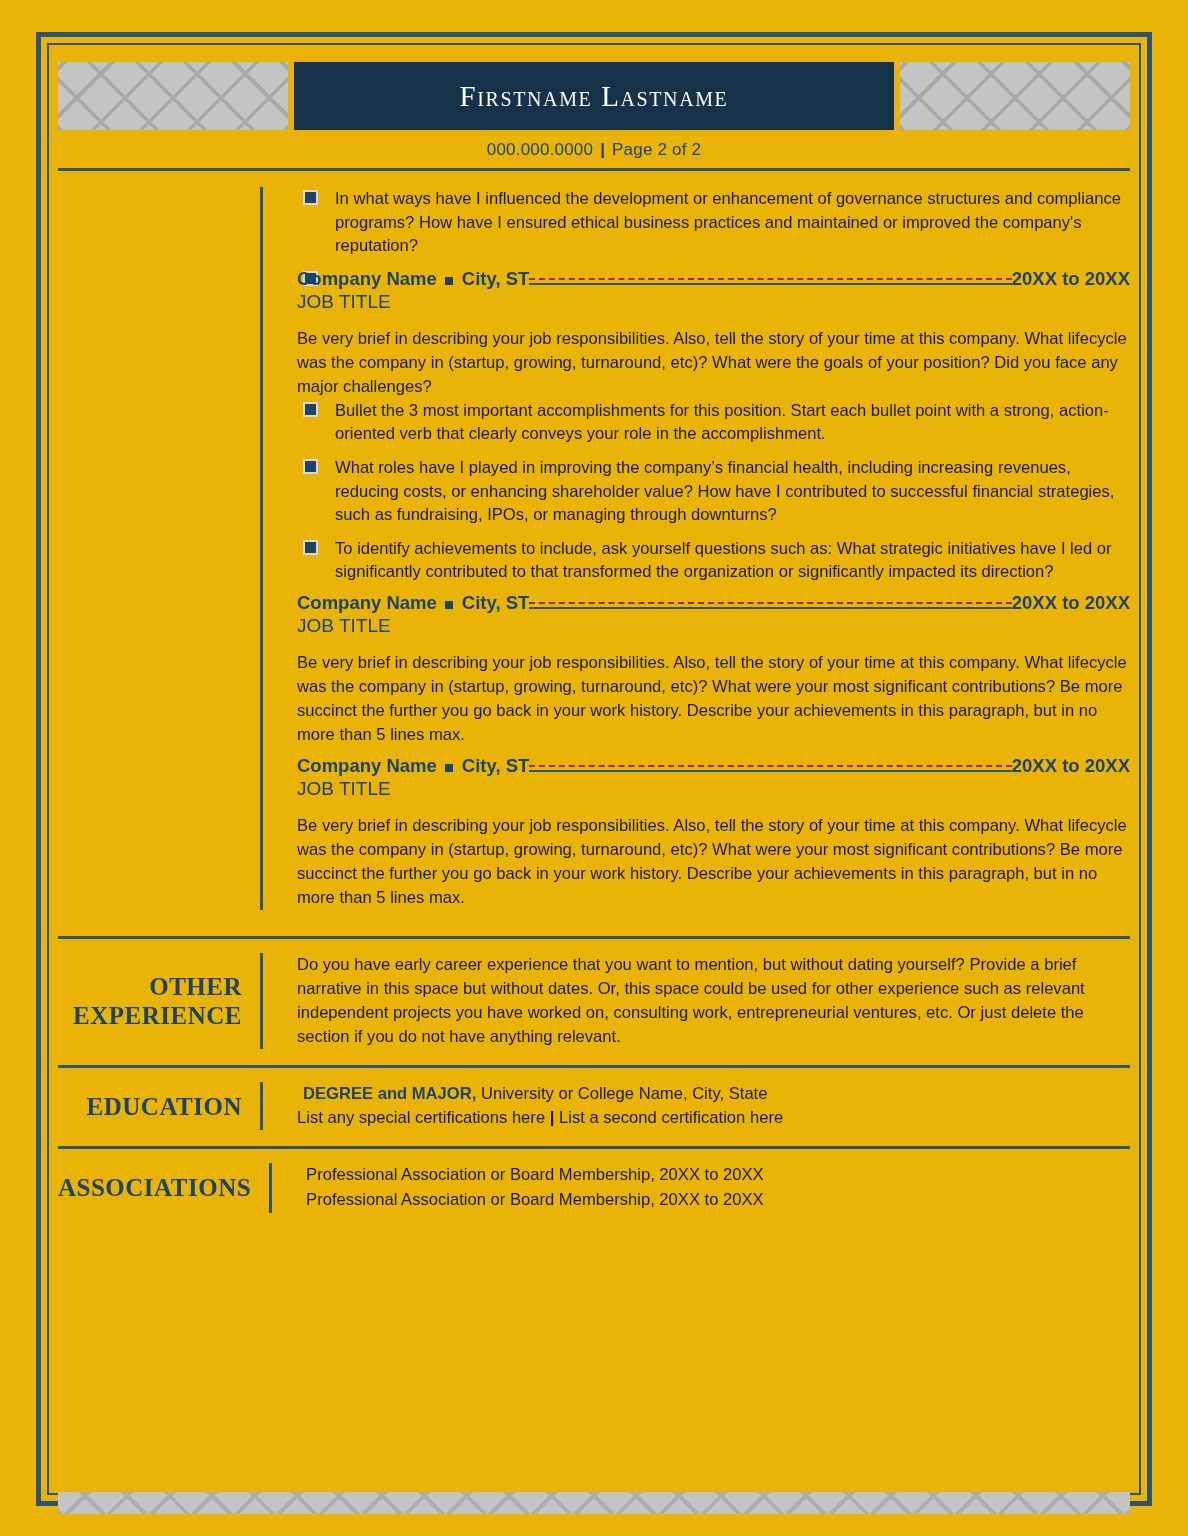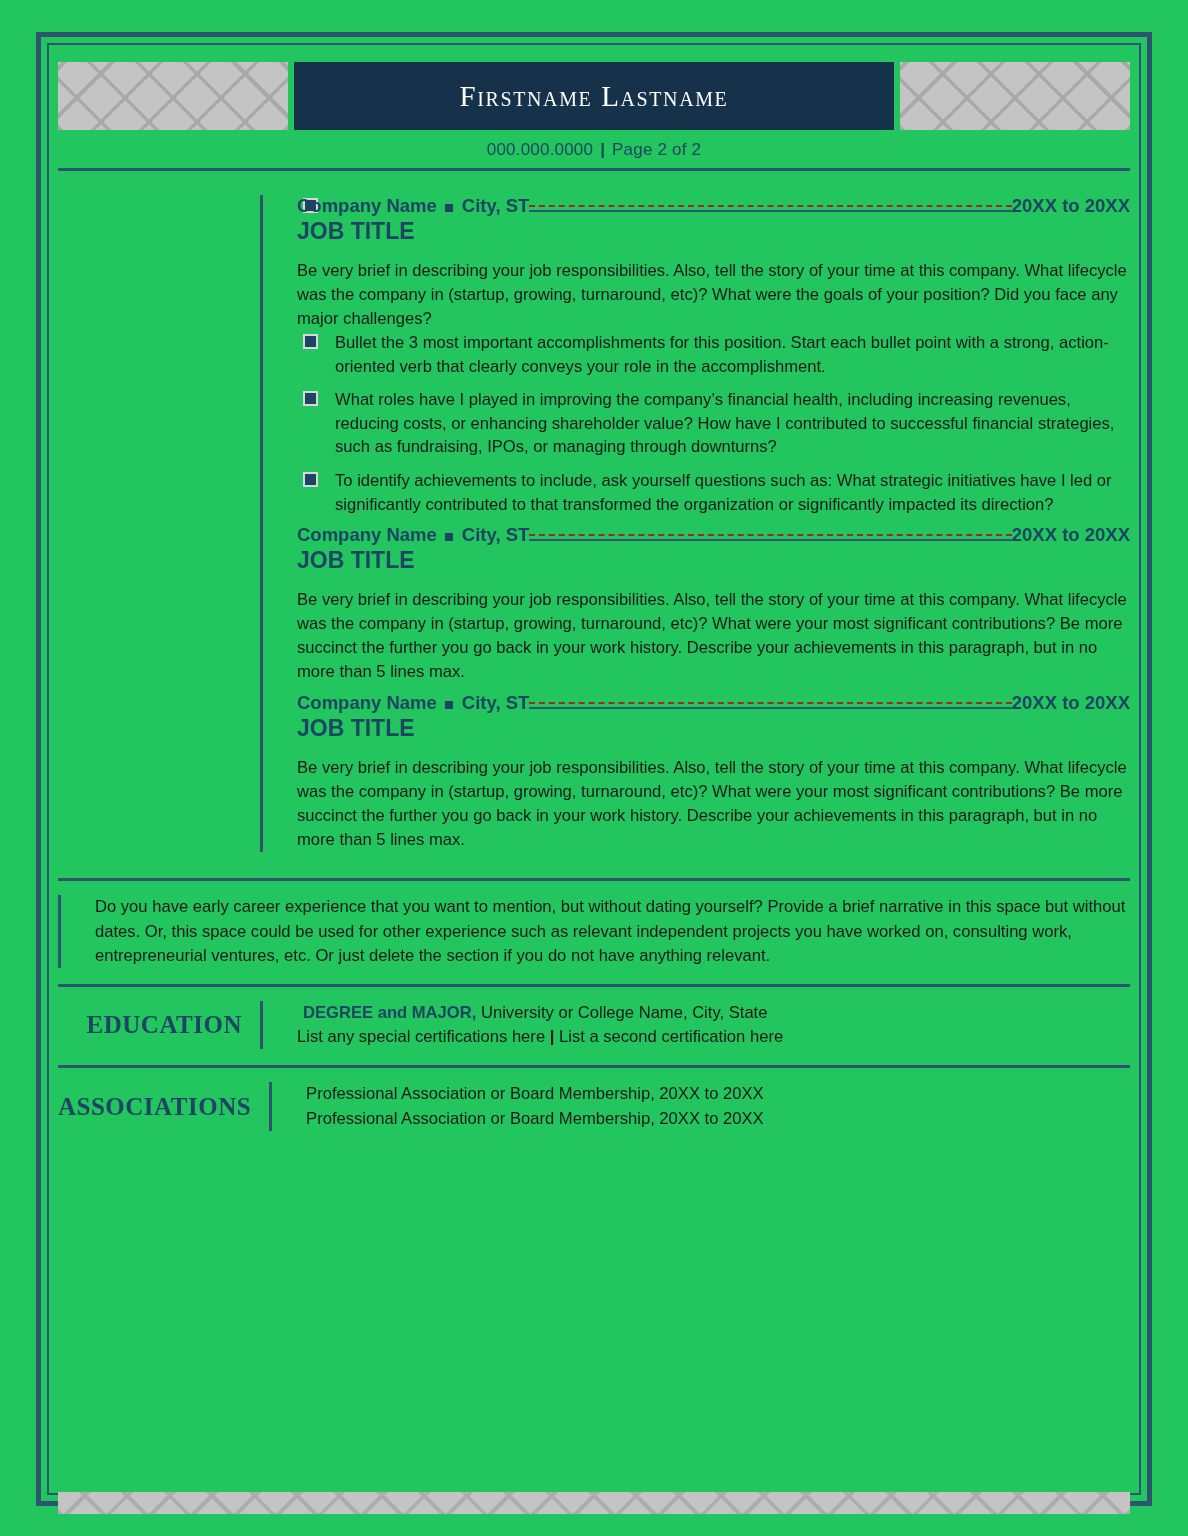--- a/index.html
+++ b/index.html
@@ -12,21 +12,21 @@
     width: 1188px;
     height: 1536px;
     overflow: hidden;
   }
 
   
   .page {
     position: relative;
     width: 1188px;
     height: 1536px;
-    background: #22c55e;
+    background: #eab308;
     box-sizing: border-box;
   }
   .frame-outer {
     position: absolute;
     left: 36px;
     top: 32px;
     right: 36px;
     bottom: 30px;
     border: 5px solid #2d5570;
     box-sizing: border-box;
@@ -183,22 +183,22 @@
     bottom: 3px;
     border-bottom: 2px dashed #9a2b2b;
   }
   .job-head .dates {
     color: #1d4563;
     font-weight: bold;
     font-size: 18.5px;
   }
   .job-title {
     color: #1d4563;
-    font-weight: bold;
-    font-size: 23px;
+    font-weight: normal;
+    font-size: 19px;
     margin-top: 1px;
   }
   .job-para {
     font-size: 16.6px;
     line-height: 1.45;
     color: #1a1a1a;
     margin-top: 14px;
   }
   .job-bullets { margin-top: 12px; }
 
@@ -287,20 +287,24 @@
       <span class="sep">|</span>
       <span>Page 2 of 2</span>
     </div>
 
     <div class="rule-main"></div>
 
     <div class="body-area">
       <div class="exp-block">
 
         <ul class="bullets">
+          <li>
+            <span class="sq"></span>
+            <span>In what ways have I influenced the development or enhancement of governance structures and compliance programs? How have I ensured ethical business practices and maintained or improved the company's reputation?</span>
+          </li>
           <li>
             <span class="sq"></span>
           </li>
         </ul>
 
         <div>
           <div class="job-head">
             <span class="company">Company Name</span>
             <span class="minisq"></span>
             <span class="city">City, ST</span>
@@ -347,20 +351,24 @@
           </div>
           <div class="job-title">JOB TITLE</div>
           <div class="job-para">Be very brief in describing your job responsibilities. Also, tell the story of your time at this company. What lifecycle was the company in (startup, growing, turnaround, etc)? What were your most significant contributions? Be more succinct the further you go back in your work history. Describe your achievements in this paragraph, but in no more than 5 lines max.</div>
         </div>
 
       </div>
     </div>
 
     <div class="section-rule" style="margin-top:26px"></div>
     <div class="section">
+      <div class="sec-label">
+        <span>OTHER</span>
+        <span>EXPERIENCE</span>
+      </div>
       <div class="sec-bar"></div>
       <div class="sec-body">
         <div class="row">Do you have early career experience that you want to mention, but without dating yourself? Provide a brief narrative in this space but without dates. Or, this space could be used for other experience such as relevant independent projects you have worked on, consulting work, entrepreneurial ventures, etc. Or just delete the section if you do not have anything relevant.</div>
       </div>
     </div>
 
     <div class="section-rule"></div>
     <div class="section">
       <div class="sec-label">
         <span>EDUCATION</span>

